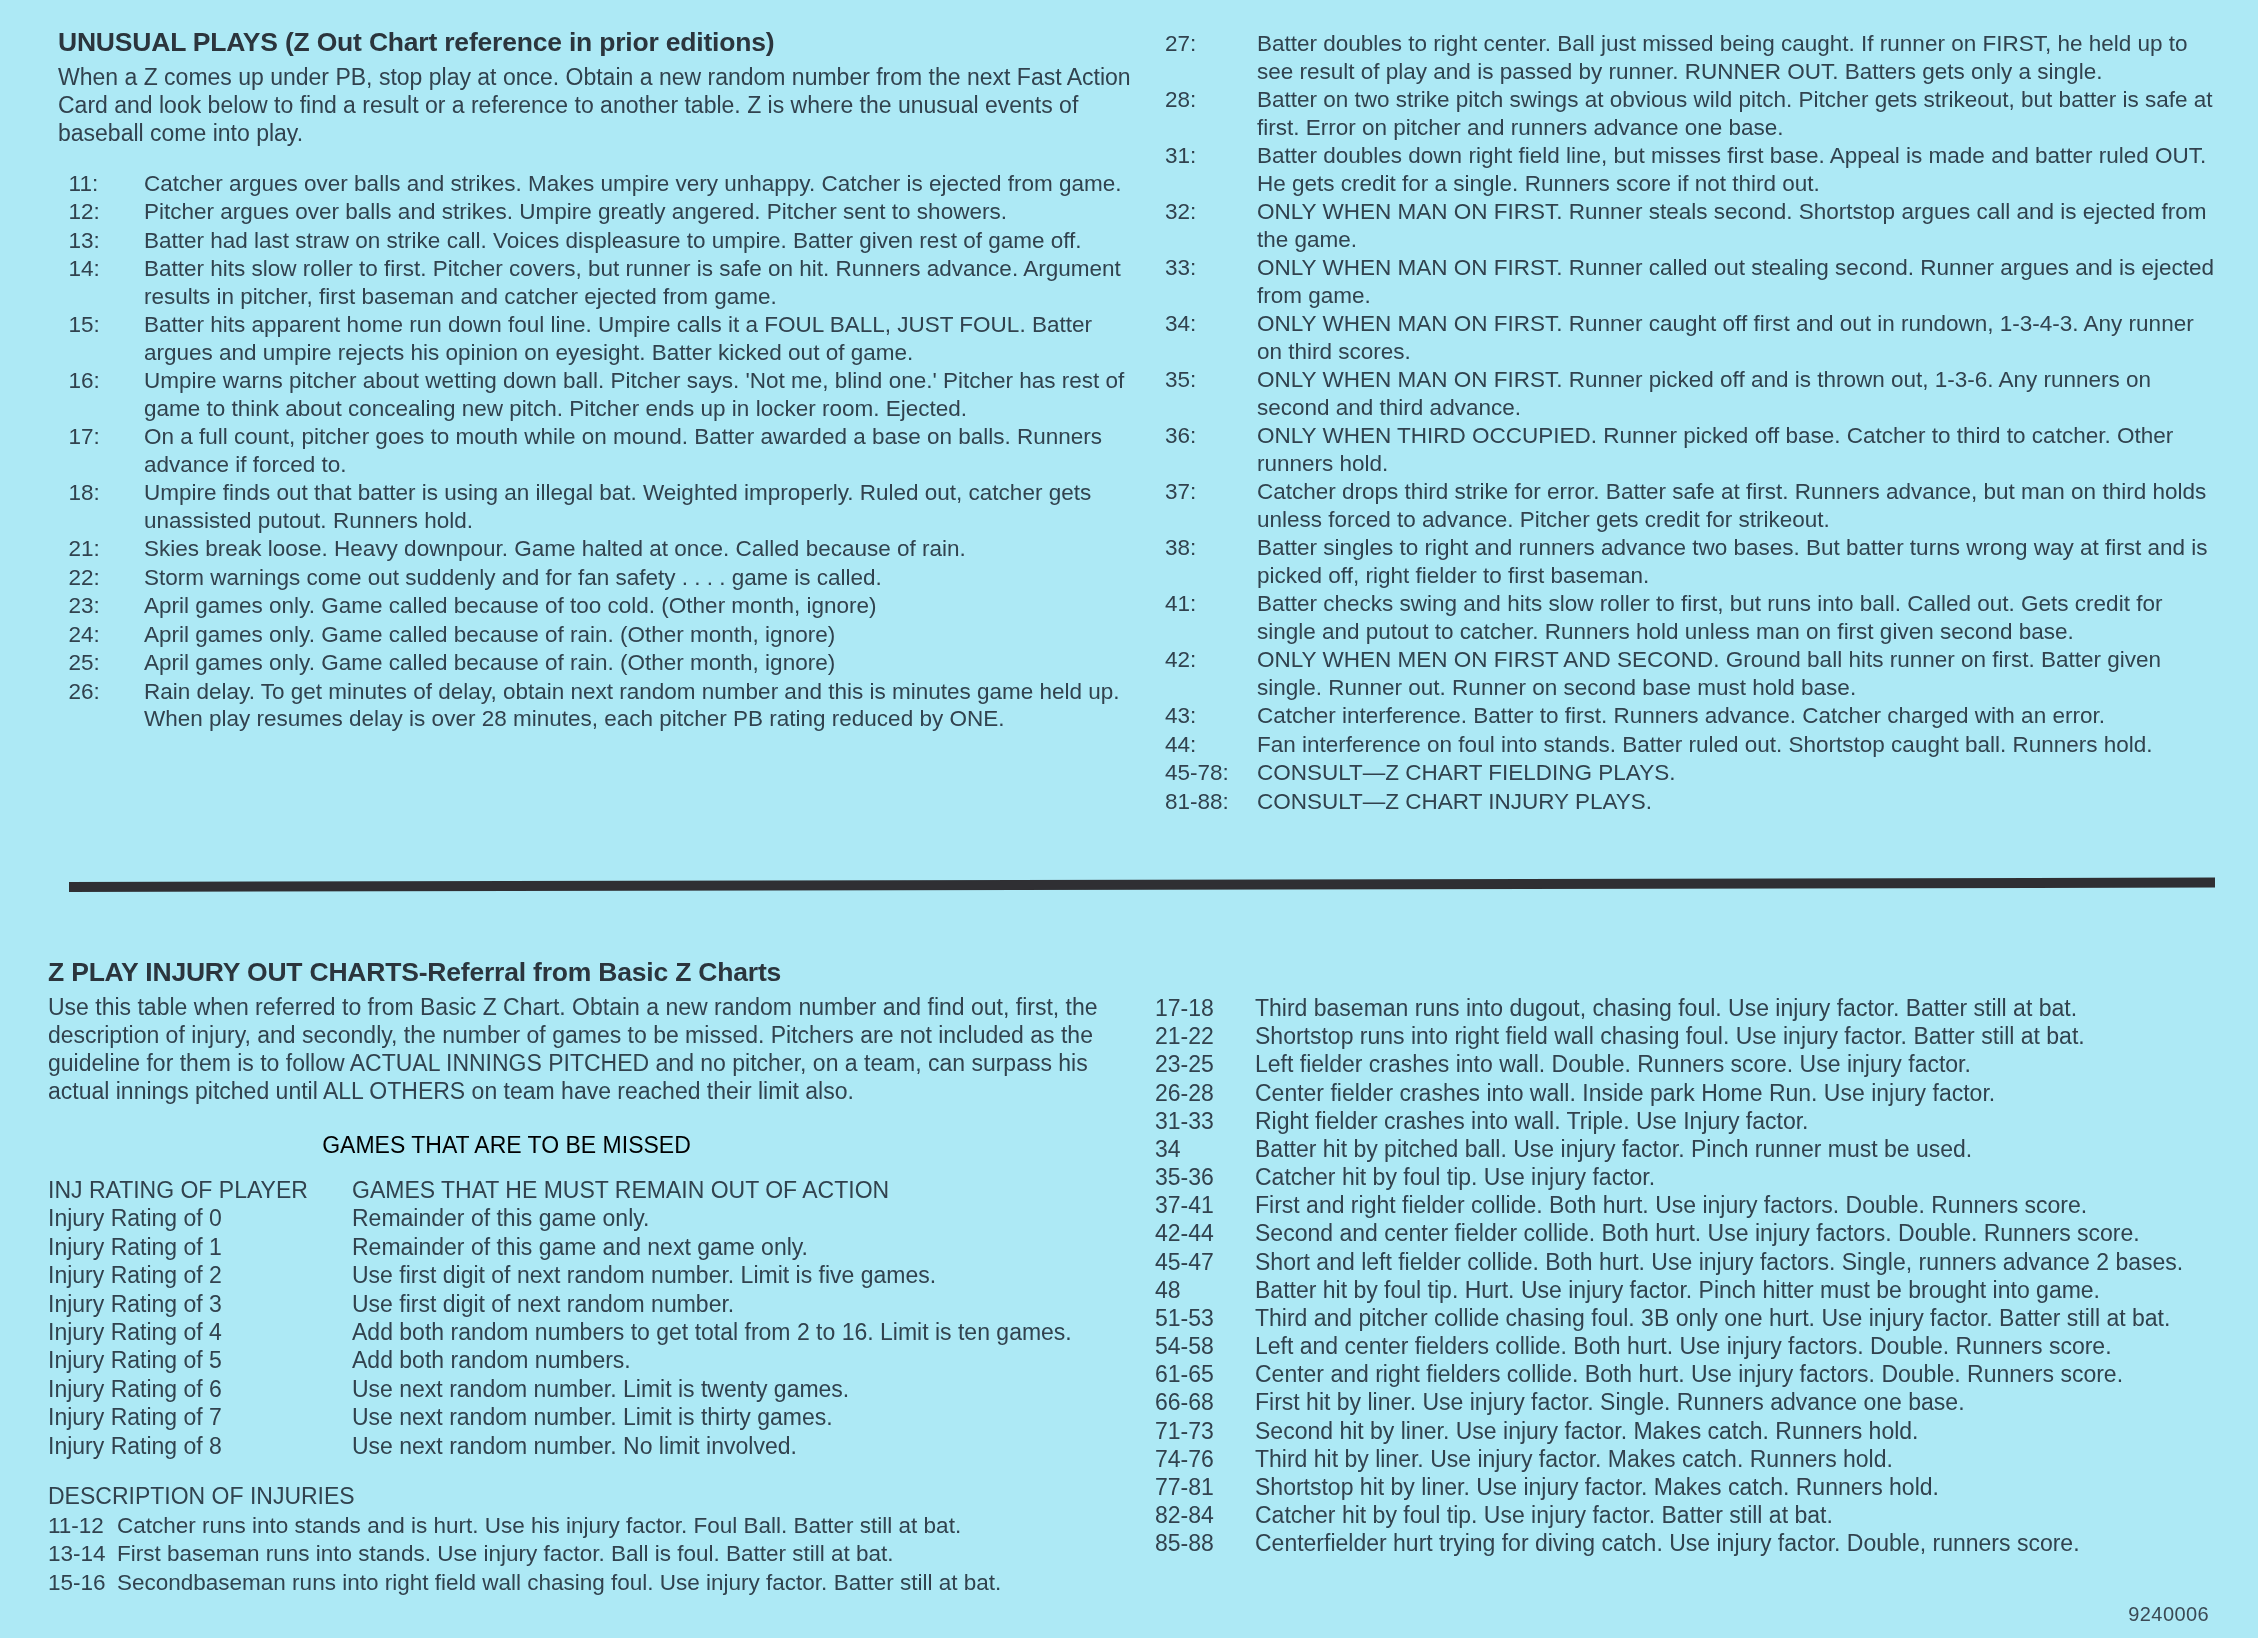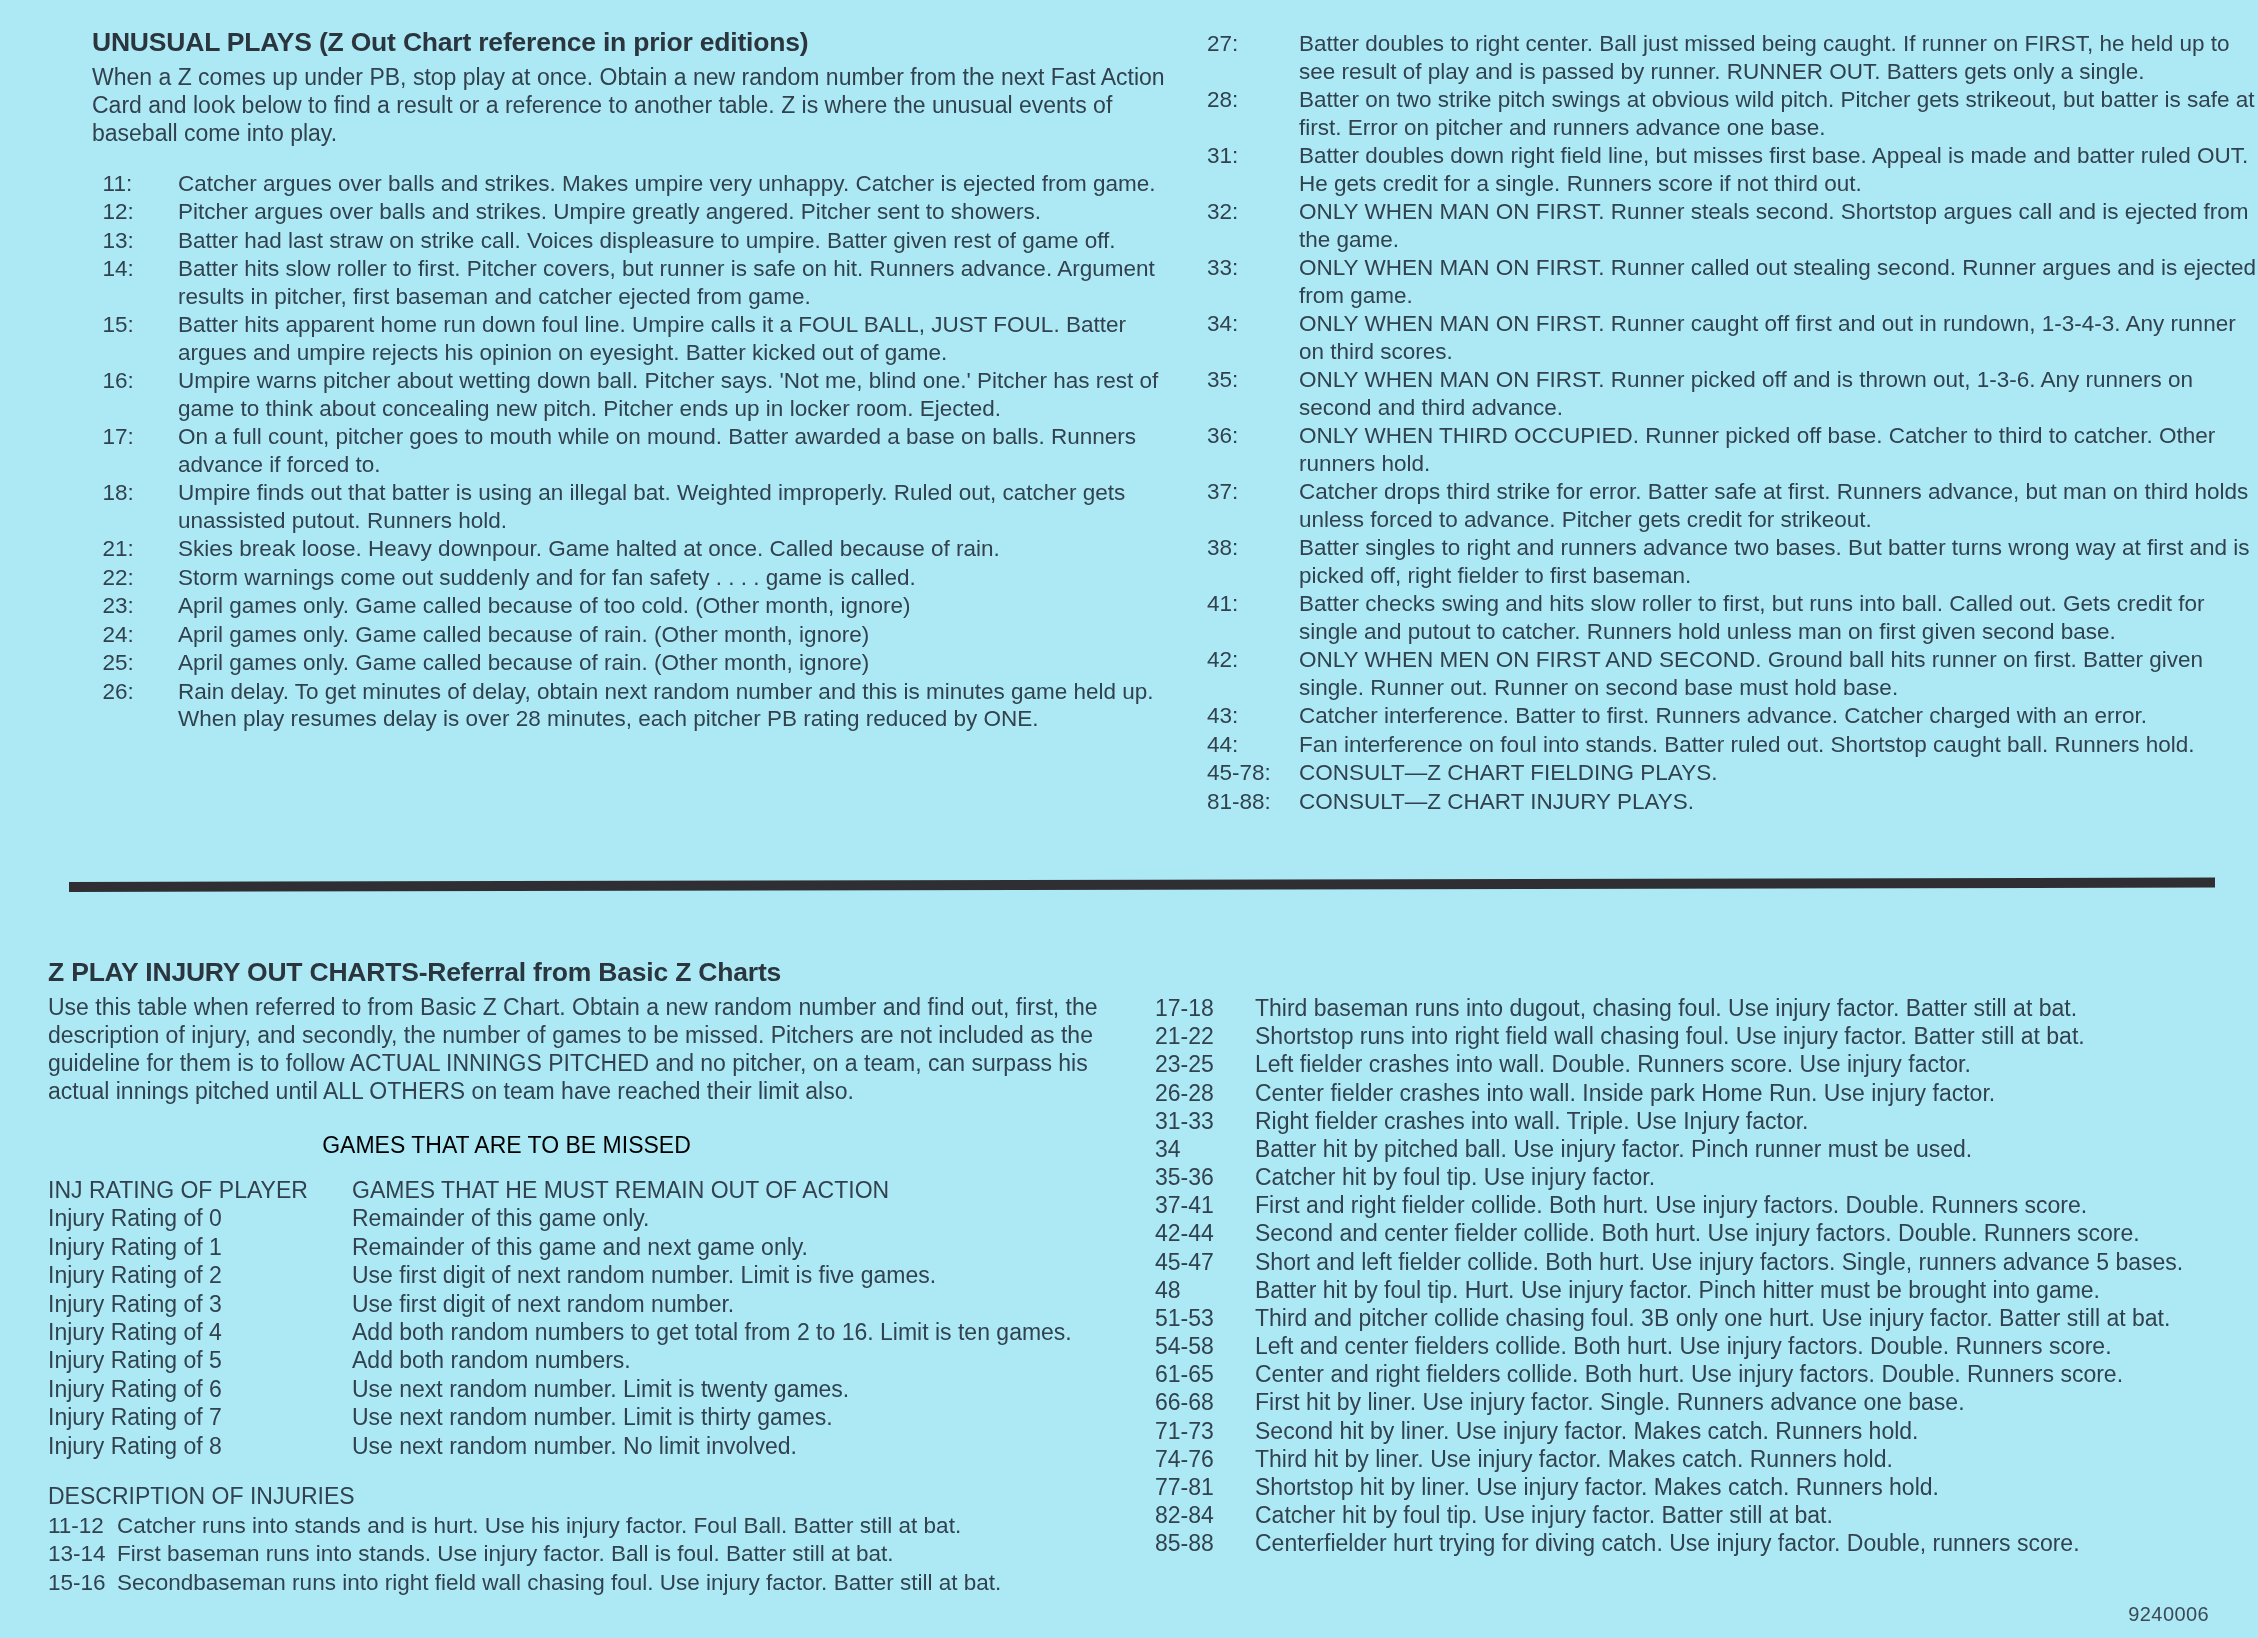--- a/index.html
+++ b/index.html
@@ -39,22 +39,21 @@
   
   .top {
     position: absolute;
     top: 26.5px;
     left: 58px;
     right: 44px;
     height: 820px;
   }
   .top-cols {
     display: flex;
-    gap: 8px;
-    margin-left: 34px;
+    gap: 0px;
   }
   .col-left {
     width: 1107px;
     flex: none;
   }
   .col-right {
     width: 1050px;
     flex: none;
     padding-top: 3.5px;
   }
@@ -409,21 +408,21 @@
           <div class="entry">
               <span class="num">37-41</span>
               <span class="txt">First and right fielder collide. Both hurt. Use injury factors. Double. Runners score.</span>
             </div>
           <div class="entry">
               <span class="num">42-44</span>
               <span class="txt">Second and center fielder collide. Both hurt. Use injury factors. Double. Runners score.</span>
             </div>
           <div class="entry">
               <span class="num">45-47</span>
-              <span class="txt">Short and left fielder collide. Both hurt. Use injury factors. Single, runners advance 5 bases.</span>
+              <span class="txt">Short and left fielder collide. Both hurt. Use injury factors. Single, runners advance 2 bases.</span>
             </div>
           <div class="entry">
               <span class="num">48</span>
               <span class="txt">Batter hit by foul tip. Hurt. Use injury factor. Pinch hitter must be brought into game.</span>
             </div>
           <div class="entry">
               <span class="num">51-53</span>
               <span class="txt">Third and pitcher collide chasing foul. 3B only one hurt. Use injury factor. Batter still at bat.</span>
             </div>
           <div class="entry">

